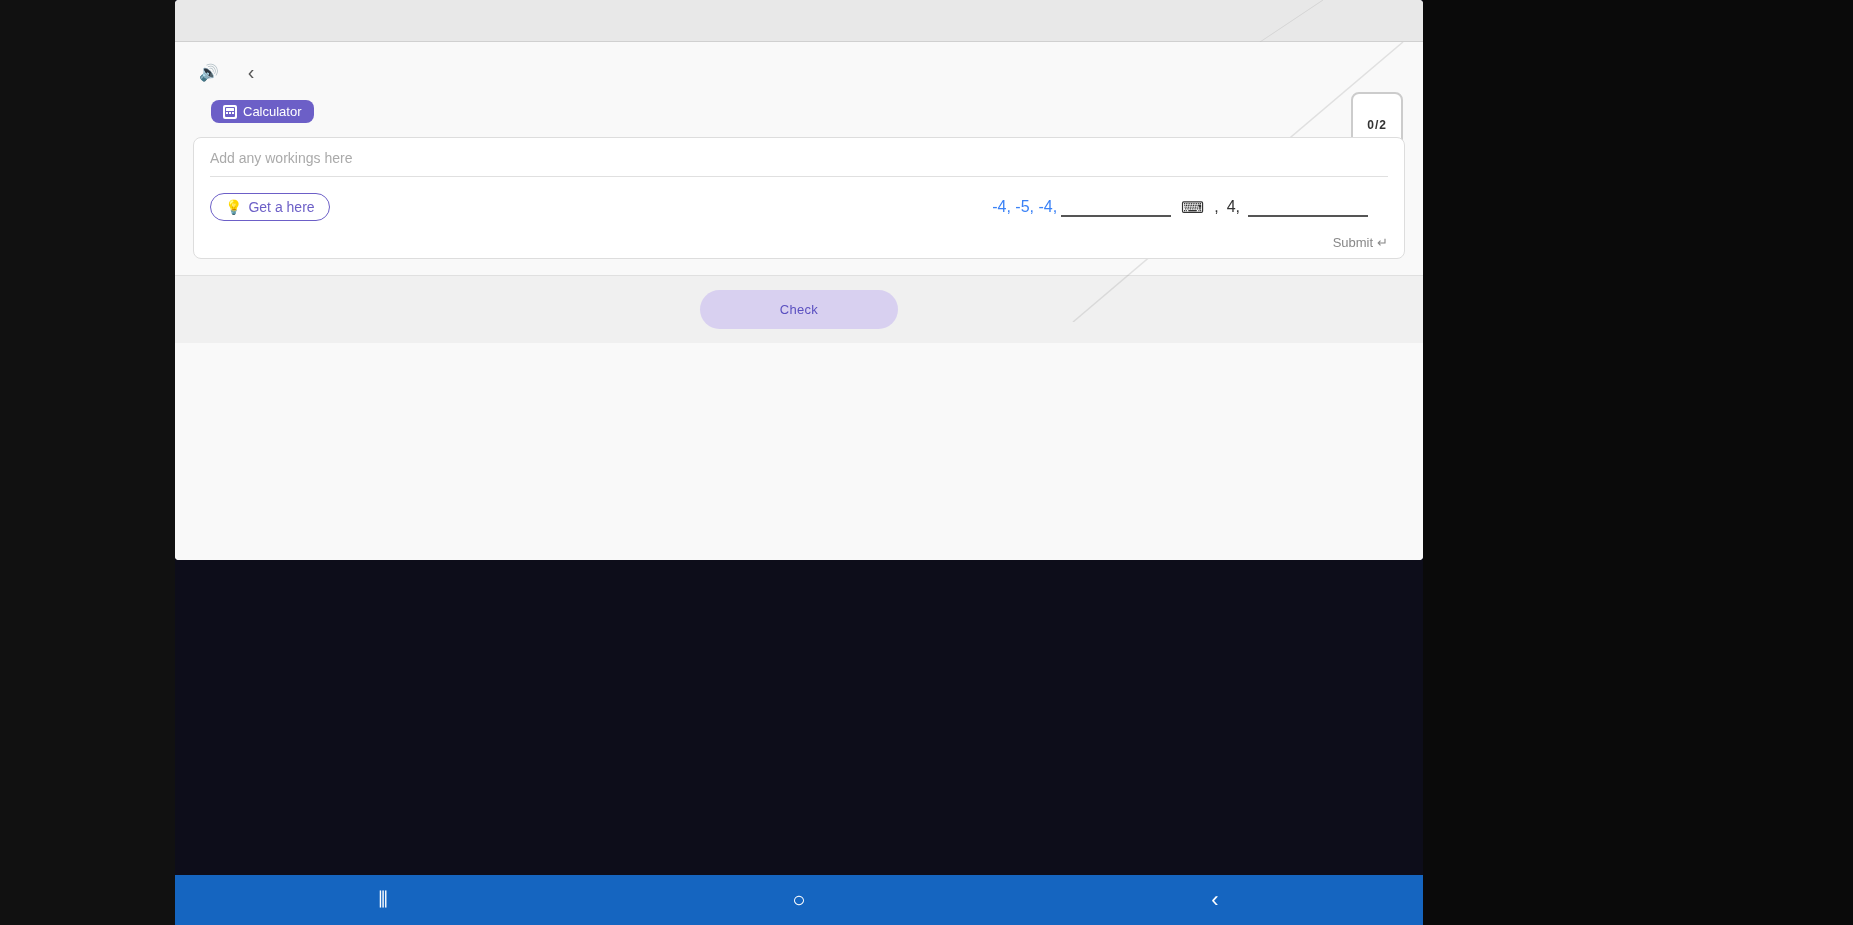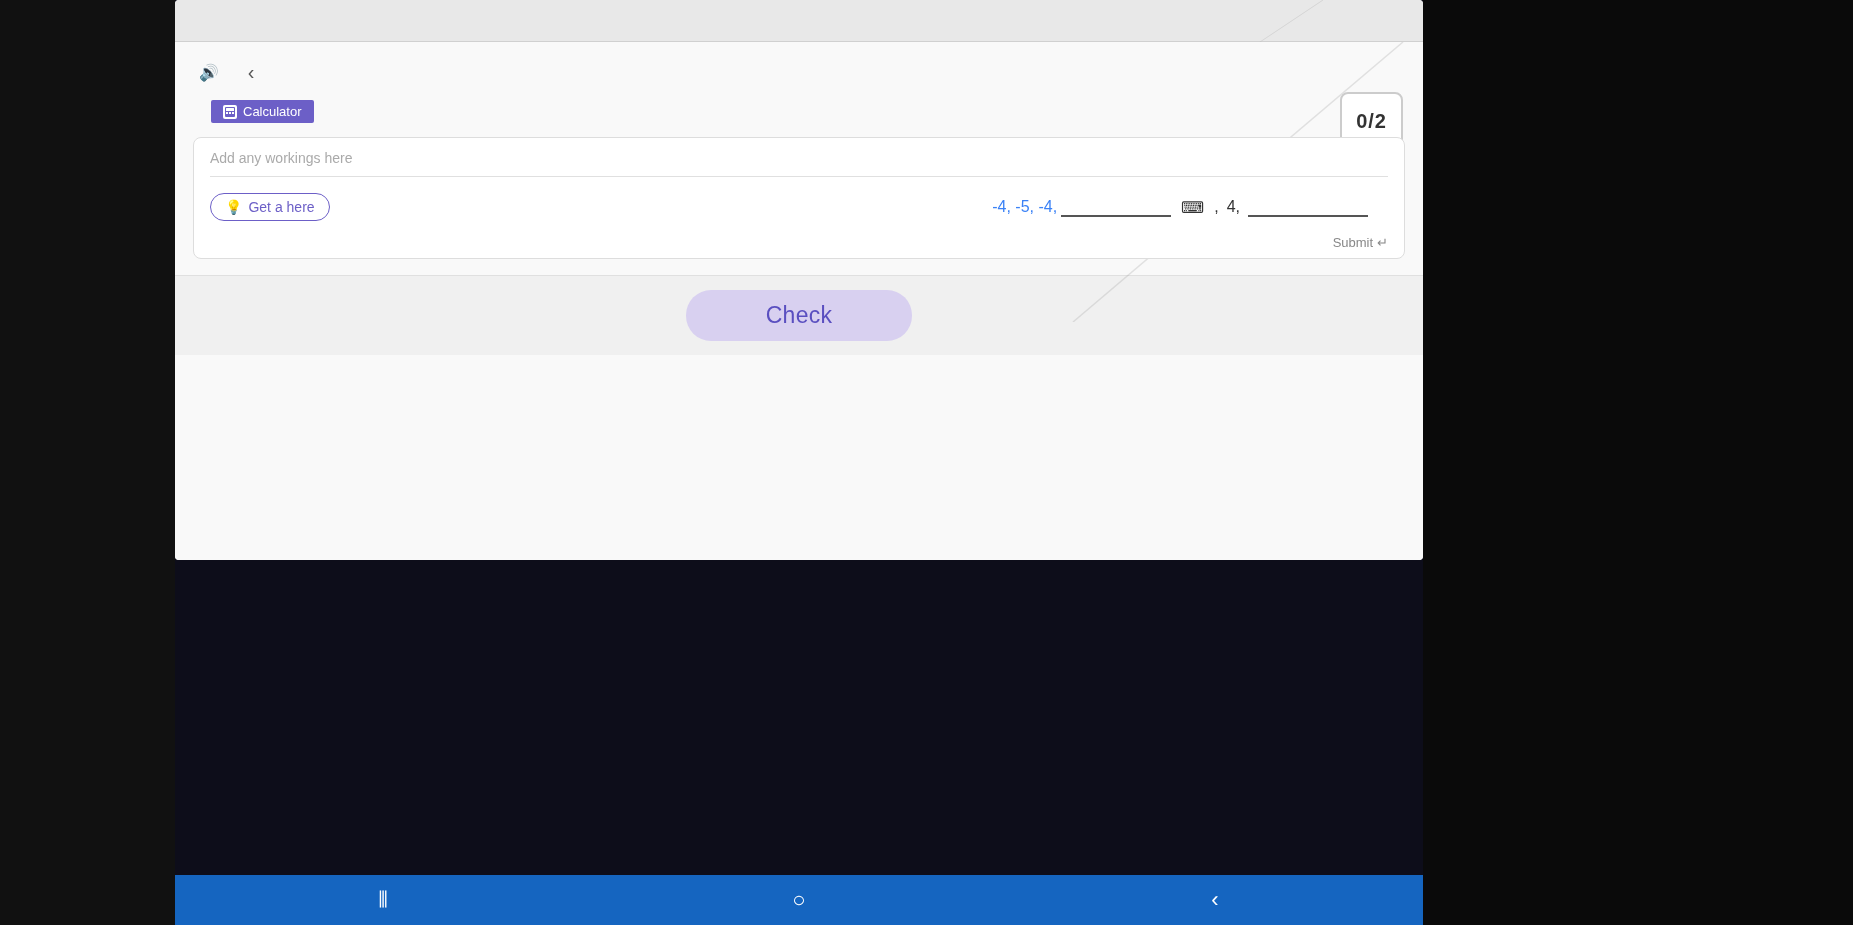--- a/index.html
+++ b/index.html
@@ -98,35 +98,35 @@
     }
 
     
     .score-badge {
       position: absolute;
       top: 50px;
       right: 20px;
       background: white;
       border: 2px solid #ccc;
       border-radius: 8px;
-      padding: 16px 14px;
-      font-size: 20px;
+      padding: 24px 14px;
+      font-size: 12px;
       font-weight: bold;
       color: #333;
       letter-spacing: 1px;
     }
 
     
     .calculator-badge {
       display: inline-flex;
       align-items: center;
       gap: 6px;
       background: #6c5fc7;
       color: white;
-      border-radius: 2px;
+      border-radius: 8px;
       padding: 4px 12px;
       font-size: 13px;
       margin: 4px 18px 8px 18px;
       cursor: pointer;
     }
 
     .calc-icon {
       width: 14px;
       height: 14px;
       background: white;
@@ -249,21 +249,21 @@
       justify-content: center;
       padding: 14px 0;
     }
 
     .check-btn {
       background: #d8d0f0;
       color: #5a4fc0;
       border: none;
       border-radius: 25px;
       padding: 12px 80px;
-      font-size: 23px;
+      font-size: 13px;
       font-weight: 500;
       cursor: pointer;
       letter-spacing: 0.3px;
     }
 
     
     .nav-bar {
       position: absolute;
       bottom: 0;
       left: 175px;

